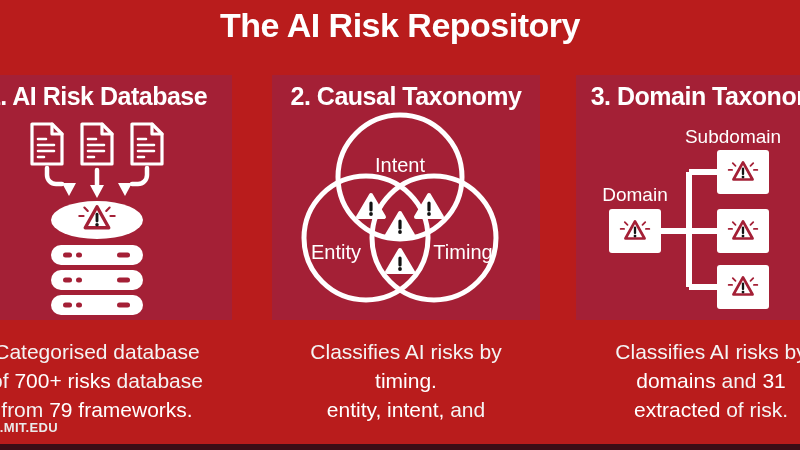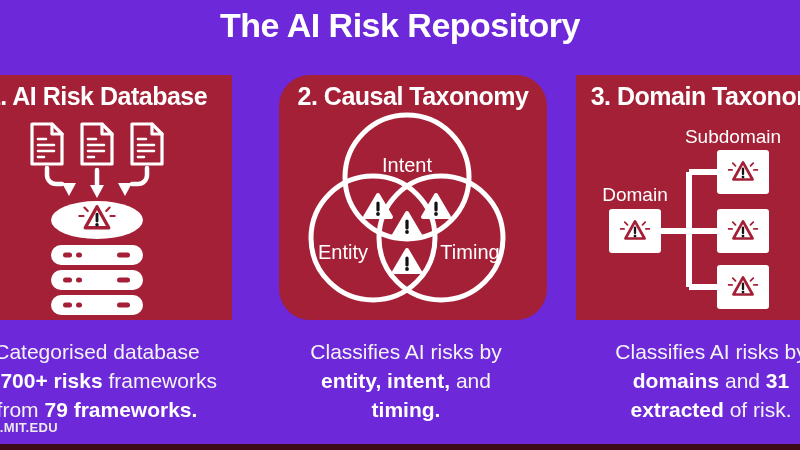--- a/index.html
+++ b/index.html
@@ -1,36 +1,36 @@
 <!DOCTYPE html>
 <html><head>
 <meta charset="utf-8">
 <style>
   html,body{margin:0;padding:0;background:#050505;}
-  .stage{position:relative;width:800px;height:450px;overflow:hidden;background:#6d28d9;
+  .stage{position:relative;width:800px;height:450px;overflow:hidden;background:#b91c1c;
          font-family:"Liberation Sans",sans-serif;color:#fff;}
   .title{position:absolute;top:6px;left:0;width:100%;margin:0;text-align:center;
          font-size:34px;font-weight:700;letter-spacing:-0.5px;color:#fff;}
   .panel{position:absolute;top:75px;height:245px;background:#a42036;}
   .p1{left:-38px;width:270px;}
-  .p2{left:279px;width:268px;border-radius:31px;}
+  .p2{left:272px;width:268px;}
   .p3{left:576px;width:270px;}
   .panel h2{margin:0;padding-top:7px;text-align:center;font-size:25px;font-weight:700;
             letter-spacing:-0.5px;color:#fff;white-space:nowrap;}
   .panel svg{position:absolute;display:block;}
   .g1{left:49px;top:45px;width:172px;height:200px;}
   .g2{left:0;top:35px;width:268px;height:210px;}
   .g3{left:20px;top:50px;width:230px;height:195px;}
   svg text{font-family:"Liberation Sans",sans-serif;fill:#fff;}
   .caption{position:absolute;top:337px;text-align:center;font-size:21px;line-height:29px;
            color:#f4f4f4;}
   .c1{left:-38px;width:270px;}
   .c2{left:272px;width:268px;}
   .c3{left:576px;width:270px;}
-  .caption .b{font-weight:700;color:#fff;}
+  .caption .b{font-weight:400;color:#fff;}
   .cl{white-space:nowrap;}
   .watermark{position:absolute;left:-46px;top:420px;font-size:13px;font-weight:700;
              letter-spacing:0.3px;color:#eaeaea;white-space:nowrap;}
   .bottom-strip{position:absolute;left:0;top:444px;width:800px;height:6px;background:#3c0d16;}
   .defs{position:absolute;width:0;height:0;}
 </style>
 </head>
 <body>
 
 <div class="stage">
@@ -147,33 +147,33 @@
         <use href="#warn-icon" x="129" y="147" width="36" height="30"></use>
       </g>
       <text x="39" y="76" font-size="19" text-anchor="middle">Domain</text>
       <text x="137" y="18" font-size="19" text-anchor="middle">Subdomain</text>
     </svg>
   </section>
 
   <div class="caption c1">
     <div class="cl"><span>Categorised database</span></div>
     <div class="cl">
-      <span>of </span><span class="b">700+ risks</span><span> frameworks</span>
+      <span>of </span><span class="b">700+ risks</span><span> database</span>
     </div>
     <div class="cl">
       <span>from </span><span class="b">79 frameworks.</span>
     </div>
   </div>
 
   <div class="caption c2">
     <div class="cl"><span>Classifies AI risks by</span></div>
+    <div class="cl"><span class="b">timing.</span></div>
     <div class="cl">
       <span class="b">entity, intent,</span><span> and</span>
     </div>
-    <div class="cl"><span class="b">timing.</span></div>
   </div>
 
   <div class="caption c3">
     <div class="cl"><span>Classifies AI risks by</span></div>
     <div class="cl">
       <span class="b">domains</span><span> and </span><span class="b">31</span>
     </div>
     <div class="cl">
       <span class="b">extracted</span><span> of risk.</span>
     </div>

